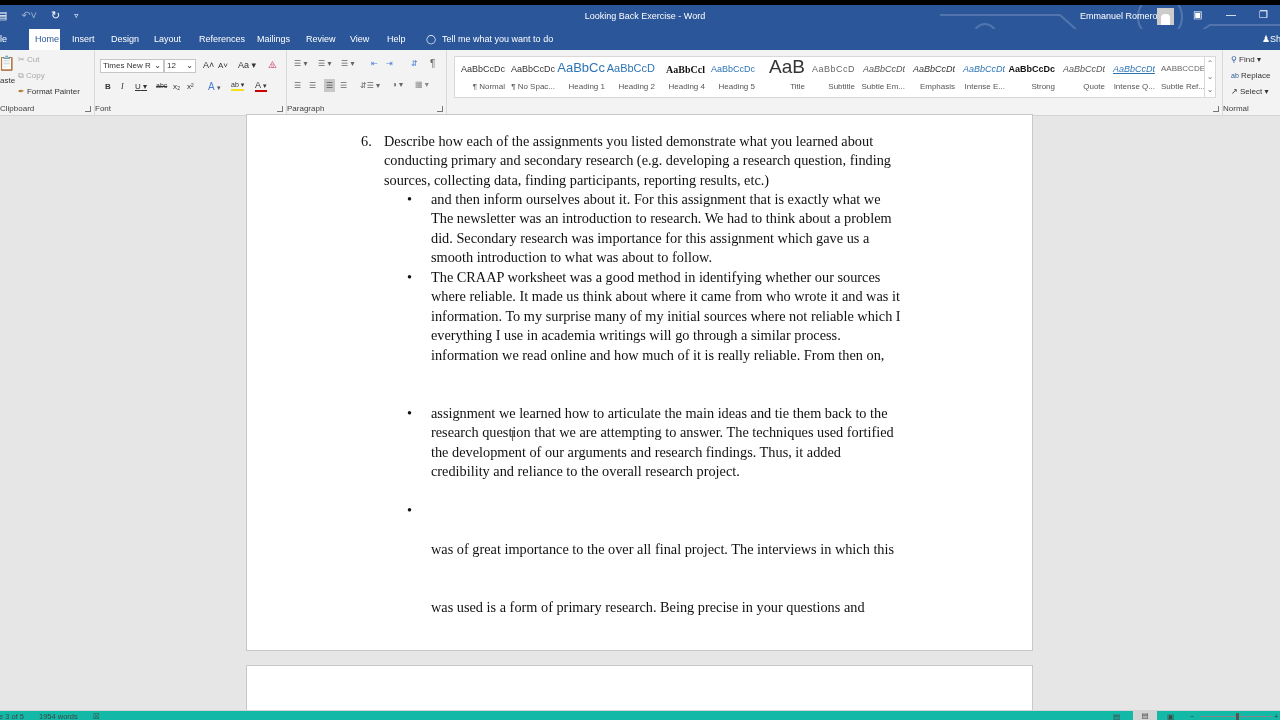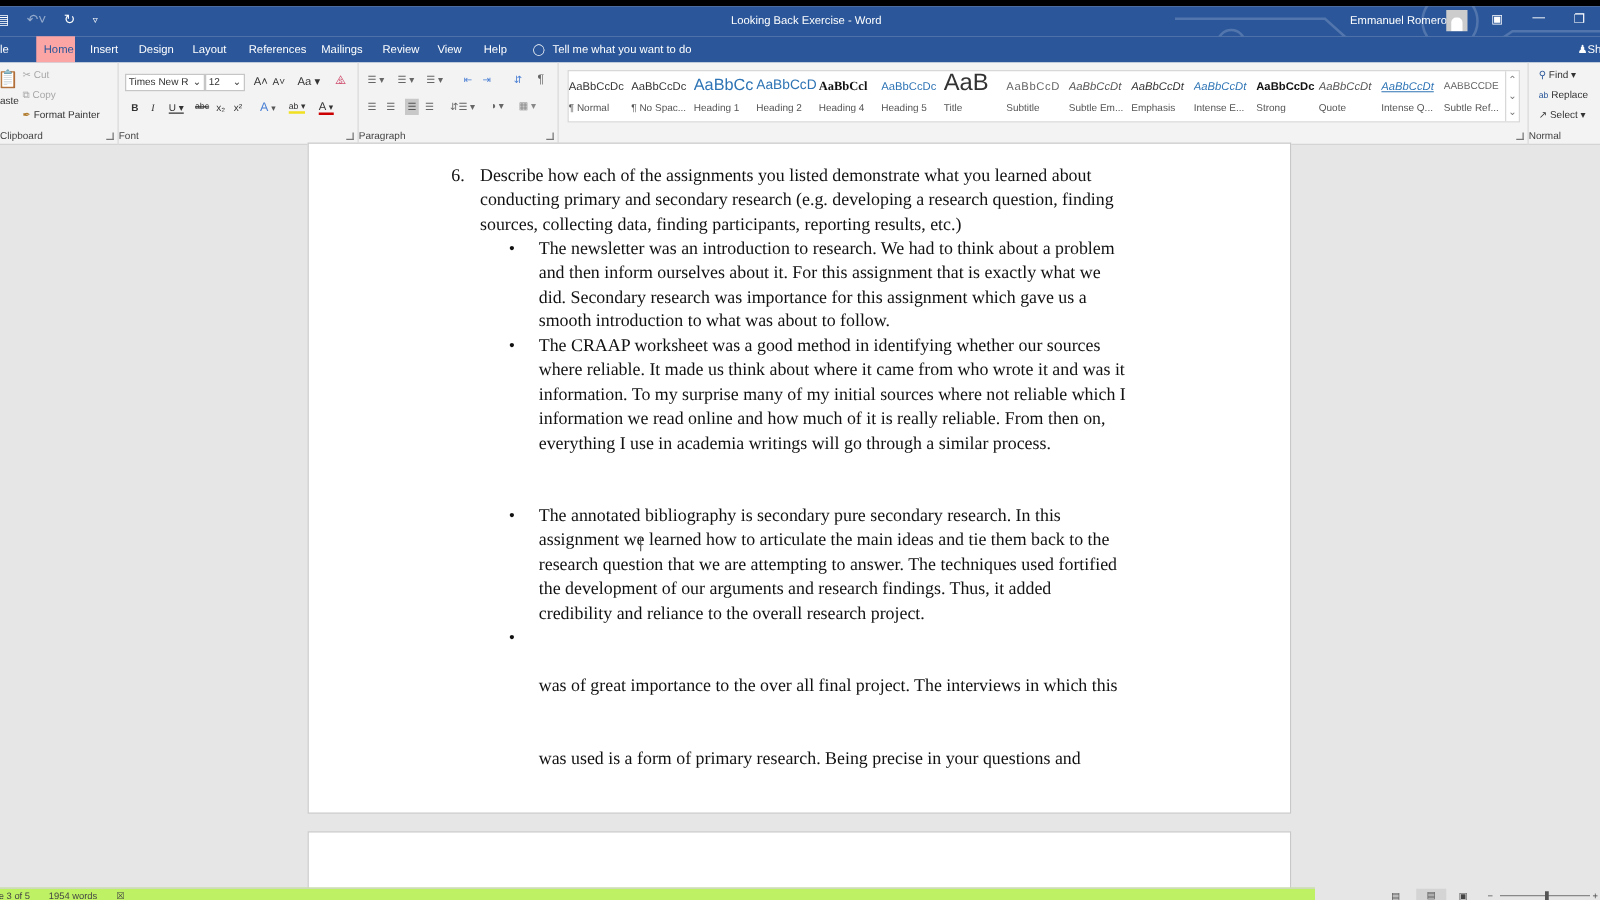--- a/index.html
+++ b/index.html
@@ -7,41 +7,41 @@
 .topblack{position:absolute;left:0;top:0;width:1280px;height:5px;background:#000}
 .titlebar{position:absolute;left:0;top:5px;width:1280px;height:24px;background:#2b579a;color:#fff}
 .titlebar .qat{position:absolute;left:0;top:4px;display:flex;gap:14px;align-items:center;font-size:11px}
 .titlebar .title{position:absolute;left:0;width:1290px;text-align:center;top:6px;font-size:9px}
 .titlebar .user{position:absolute;left:1080px;top:6px;font-size:9px}
 .titlebar .avatar{position:absolute;left:1157px;top:3px;width:17px;height:17px;background:#ccc;display:flex;align-items:flex-end;justify-content:center;overflow:hidden}
 .titlebar .avatar span{width:9px;height:11px;background:#fff;border-radius:4px 4px 0 0}
 .titlebar .wbtn{position:absolute;top:4px;font-size:10px;color:#fff}
 .tabs{position:absolute;left:0;top:29px;width:1280px;height:21px;background:#2b579a;color:#fff}
 .tab{position:absolute;top:0;height:21px;line-height:21px;font-size:9px;padding:0 6px}
-.tab.active{background:#fca5a5;color:#2b579a}
+.tab.active{background:#ffffff;color:#2b579a}
 .deco{position:absolute;left:940px;top:5px;width:340px;height:45px;opacity:.18}
 .ribbon{position:absolute;left:0;top:50px;width:1280px;height:66px;background:#f3f3f3;border-bottom:1px solid #d4d4d4}
 .group{position:absolute;top:0;height:66px;border-right:1px solid #dadada}
 .glabel{position:absolute;bottom:3px;left:0;right:0;text-align:left;font-size:8px;color:#444}
 .launcher{position:absolute;bottom:4px;right:3px;width:6px;height:6px;border-right:1px solid #777;border-bottom:1px solid #777}
 .rb{position:absolute;font-size:8px;color:#333;white-space:nowrap}
 .rb.dis{color:#a8a8a8}
 .fontbox{position:absolute;top:9px;height:14px;background:#fff;border:1px solid #c6c6c6;font-size:8px;line-height:12px;padding-left:2px;color:#333}
 .gallery{position:absolute;left:454px;top:6px;width:762px;height:42px;background:#fff;border:1px solid #d8d8d8}
-.style{position:absolute;top:0;width:50px;height:40px;text-align:left}
+.style{position:absolute;top:0;width:50px;height:40px;text-align:right}
 .style .s{position:absolute;top:7px;left:0;right:0;font-size:9px;white-space:nowrap;overflow:hidden}
 .style .n{position:absolute;top:25px;left:0;right:0;font-size:8px;color:#555;white-space:nowrap}
 .canvas{position:absolute;left:0;top:116px;width:1280px;height:594px;background:#e6e6e6}
 .page{position:absolute;left:246px;width:787px;background:#fff;border:1px solid #c8c8c8}
 .doc{position:absolute;font-family:"Liberation Serif",serif;font-size:14.3px;line-height:19.4px;color:#111}
 .num{position:absolute;left:361px}
 .para{position:absolute;left:384px;width:560px}
 .bullet{position:absolute;left:407px}
 .btxt{position:absolute;left:431px;width:515px}
-.statusbar{position:absolute;left:0;top:710px;width:1052px;height:10px;background:#bef264;border-top:1px solid #d4d4d4;font-size:7.5px;color:#444}
+.statusbar{position:absolute;left:0;top:710px;width:1280px;height:10px;background:#14b8a6;border-top:1px solid #d4d4d4;font-size:7.5px;color:#444}
 .statusbar span{position:absolute;top:1px}
 </style>
 </head>
 <body>
 
 <div class="topblack"></div>
 
 <div class="titlebar">
   <div class="qat">
     <span style="margin-left:-3px">▤</span>
@@ -226,38 +226,37 @@
 <div>
   <div class="doc num" style="top:132px">6.</div>
   <div class="doc para" style="top:132px">
     <div>Describe how each of the assignments you listed demonstrate what you learned about</div>
     <div>conducting primary and secondary research (e.g. developing a research question, finding</div>
     <div>sources, collecting data, finding participants, reporting results, etc.)</div>
   </div>
 
   <div class="doc bullet" style="top:190px">•</div>
   <div class="doc btxt" style="top:190px">
+    <div>and then inform ourselves about it. For this assignment that is exactly what we</div>
     <div>The newsletter was an introduction to research. We had to think about a problem</div>
-    <div>and then inform ourselves about it. For this assignment that is exactly what we</div>
     <div>did. Secondary research was importance for this assignment which gave us a</div>
     <div>smooth introduction to what was about to follow.</div>
   </div>
 
   <div class="doc bullet" style="top:268px">•</div>
   <div class="doc btxt" style="top:268px;width:520px">
     <div>The CRAAP worksheet was a good method in identifying whether our sources</div>
     <div>where reliable. It made us think about where it came from who wrote it and was it</div>
     <div>information. To my surprise many of my initial sources where not reliable which I</div>
+    <div>everything I use in academia writings will go through a similar process.</div>
     <div>information we read online and how much of it is really reliable. From then on,</div>
-    <div>everything I use in academia writings will go through a similar process.</div>
   </div>
 
   <div class="doc bullet" style="top:404px">•</div>
   <div class="doc btxt" style="top:404px">
-    <div>The annotated bibliography is secondary pure secondary research. In this</div>
     <div>assignment we learned how to articulate the main ideas and tie them back to the</div>
     <div>research question that we are attempting to answer. The techniques used fortified</div>
     <div>the development of our arguments and research findings. Thus, it added</div>
     <div>credibility and reliance to the overall research project.</div>
   </div>
 
   <div class="doc bullet" style="top:501px">•</div>
   <div class="doc btxt" style="top:501px;white-space:pre">
     <div>was of great importance to the over all final project. The interviews in which this</div>
     <div>was used is a form of primary research. Being precise in your questions and</div>

